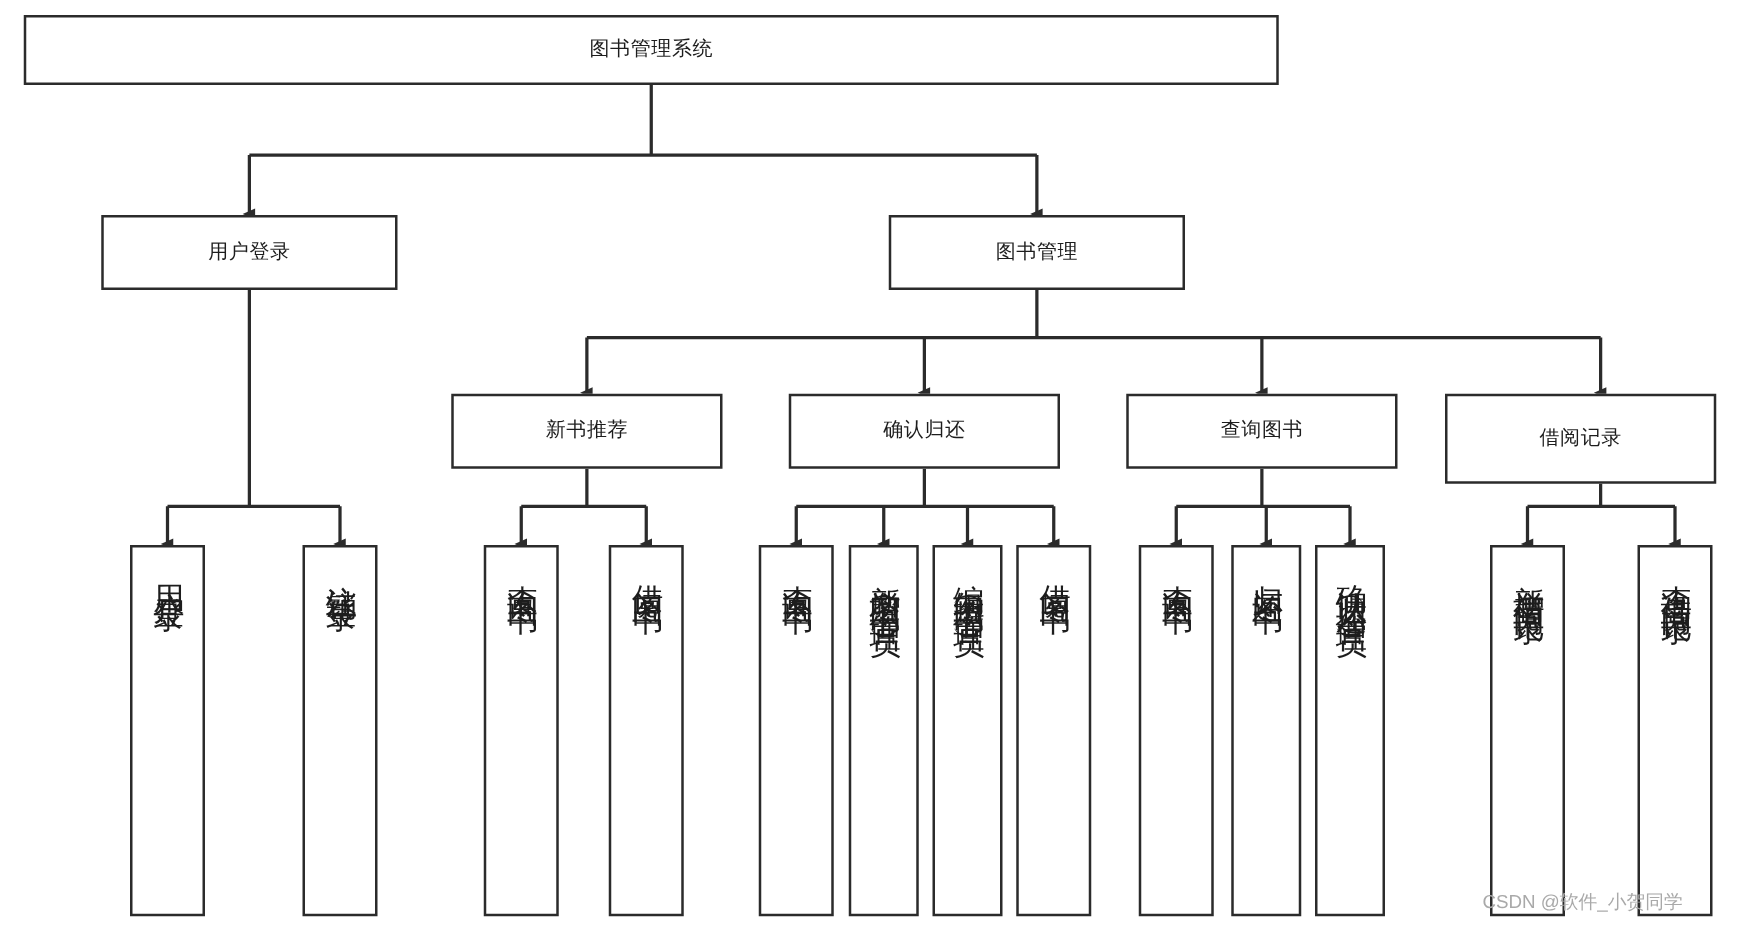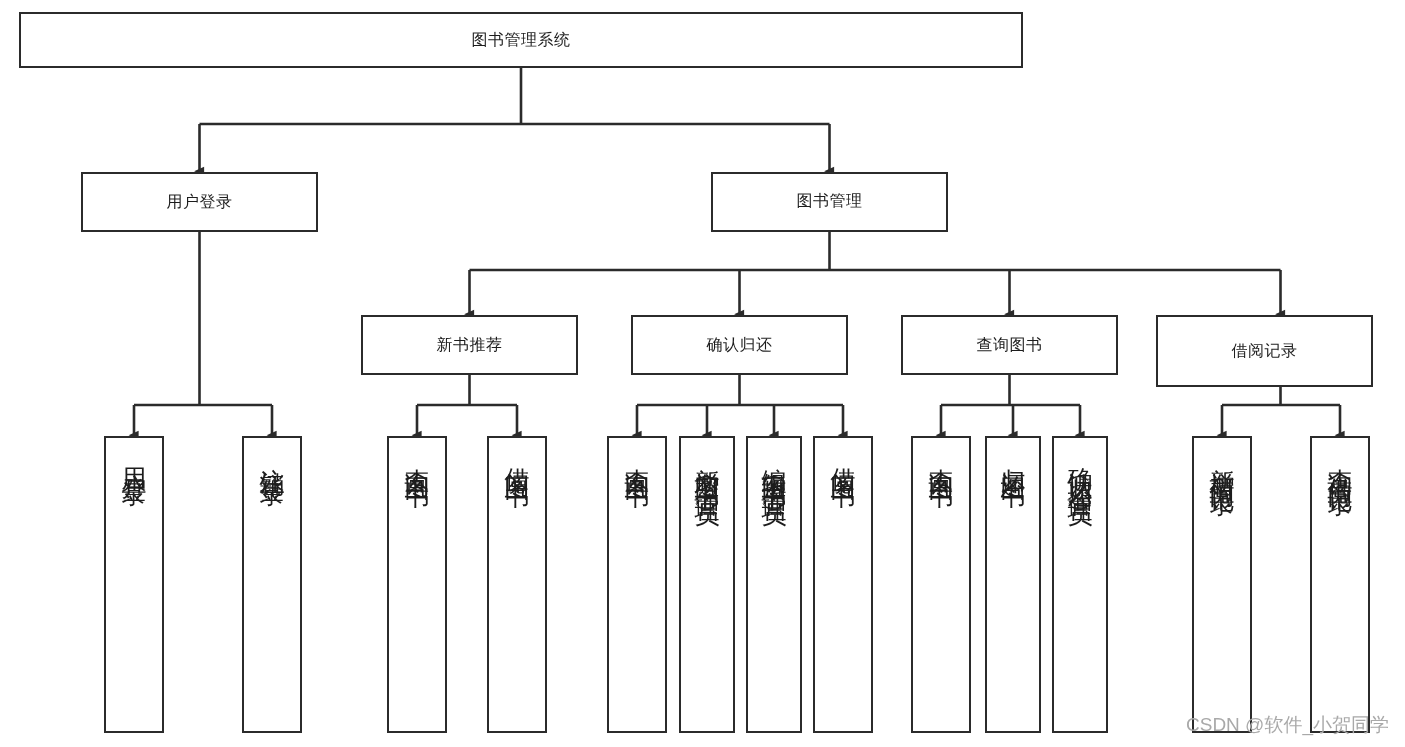--- a/index.html
+++ b/index.html
@@ -55,21 +55,21 @@
     writing-mode: vertical-rl;
     text-orientation: upright;
     font-size: 25px;
     letter-spacing: 5px;
     line-height: 1;
   }
   #watermark {
     position: absolute;
     left: 1186px;
     top: 712px;
-    font-size: 19px;
+    font-size: 15px;
     color: #a9a9a9;
     white-space: nowrap;
     user-select: none;
   }
 </style>
 </head>
 <body>
 
 <div id="diagram-root">
 

